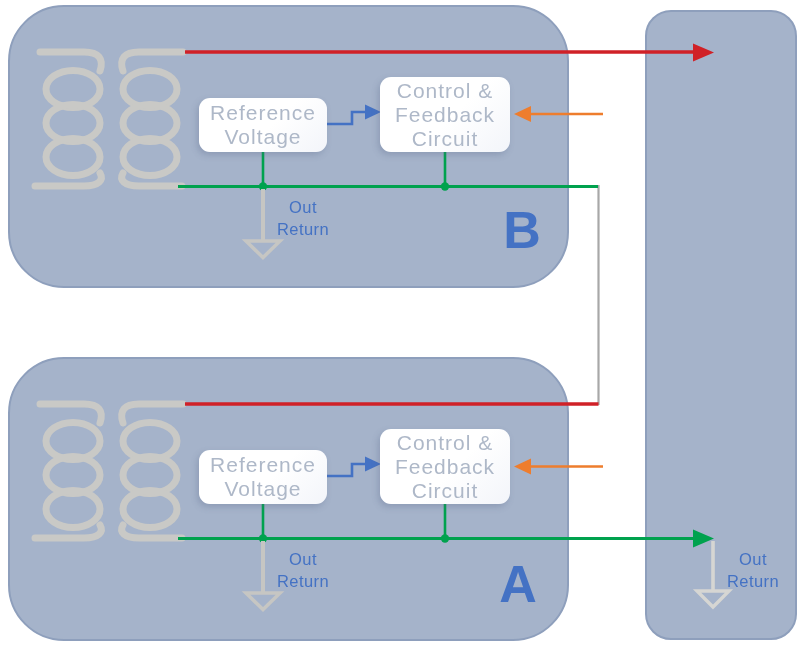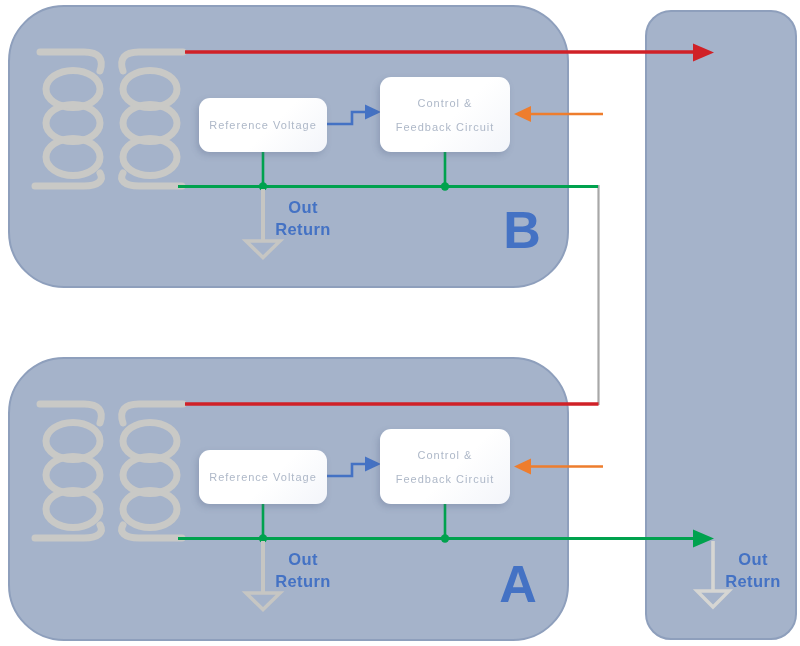--- a/index.html
+++ b/index.html
@@ -12,36 +12,36 @@
     box-sizing:border-box;z-index:1;
   }
   #module-b{left:8px;top:5px;width:561px;height:283px;}
   #module-a{left:8px;top:357px;width:561px;height:284px;}
   #load-block{left:645px;top:10px;width:152px;height:630px;border-radius:26px;}
   #wires{position:absolute;left:0;top:0;z-index:2;pointer-events:none;}
   .wbox{
     position:absolute;background:linear-gradient(135deg,#ffffff 55%,#f3f5fa);
     border-radius:11px;box-shadow:-2px 3px 6px rgba(90,102,135,.30);
     display:flex;align-items:center;justify-content:center;text-align:center;
-    color:#aeb8c8;font-size:11px;line-height:24px;letter-spacing:1px;
+    color:#aeb8c8;font-size:21px;line-height:24px;letter-spacing:1px;
     z-index:3;box-sizing:border-box;padding:0 8px;
   }
   #ref-box-b{left:199px;top:98px;width:128px;height:54px;}
   #ctrl-box-b{left:380px;top:77px;width:130px;height:75px;}
   #ref-box-a{left:199px;top:450px;width:128px;height:54px;}
   #ctrl-box-a{left:380px;top:429px;width:130px;height:75px;}
   .unit-letter{
     position:absolute;width:60px;text-align:center;color:#4472c4;
     font-size:52px;line-height:52px;font-weight:600;z-index:3;
   }
   #letter-b{left:492px;top:204px;}
   #letter-a{left:488px;top:558px;}
   .outret{
     position:absolute;width:80px;text-align:center;color:#4472c4;
-    font-size:16.5px;line-height:22px;letter-spacing:.4px;z-index:3;font-weight:bold;
+    font-size:16.5px;line-height:22px;letter-spacing:.4px;z-index:3;
   }
   #outret-b{left:263px;top:196px;}
   #outret-a{left:263px;top:548px;}
   #outret-load{left:713px;top:548px;}
 </style>
 </head>
 <body>
 
 <div id="stage">
 

